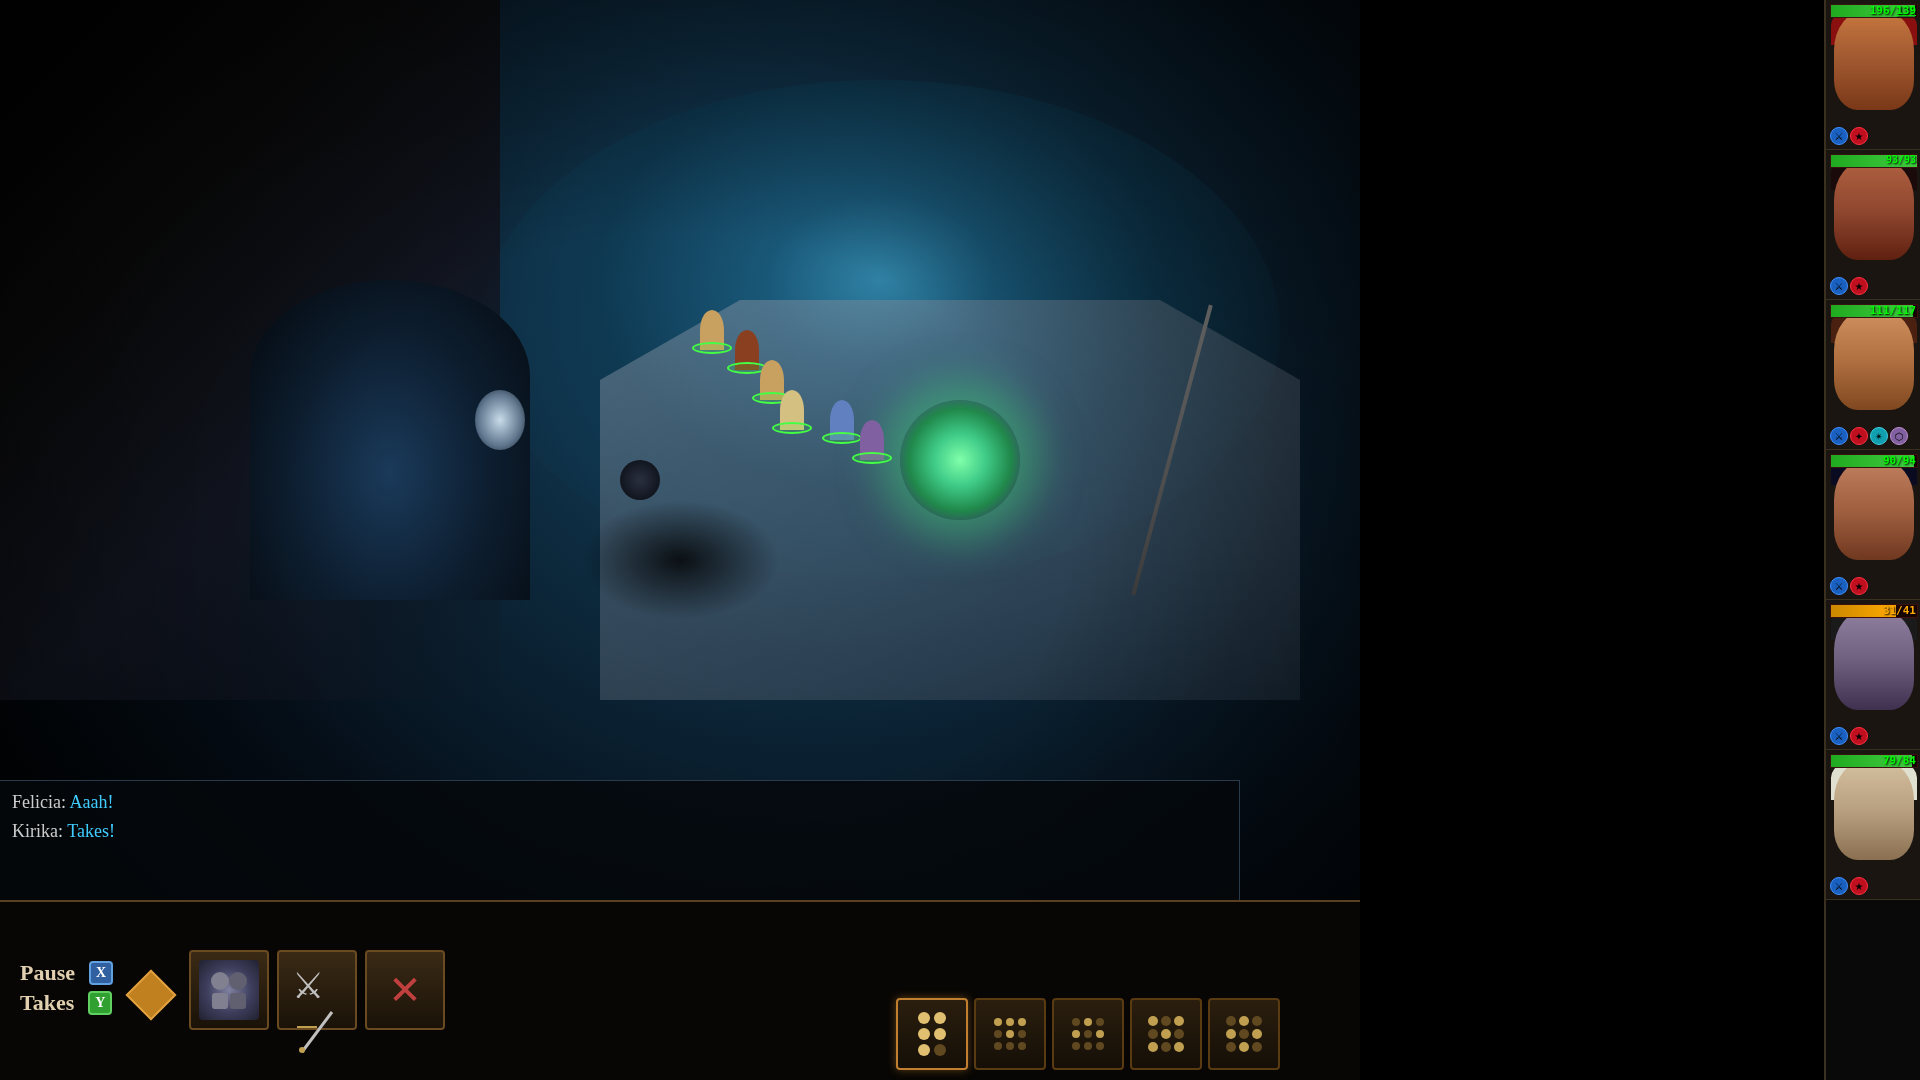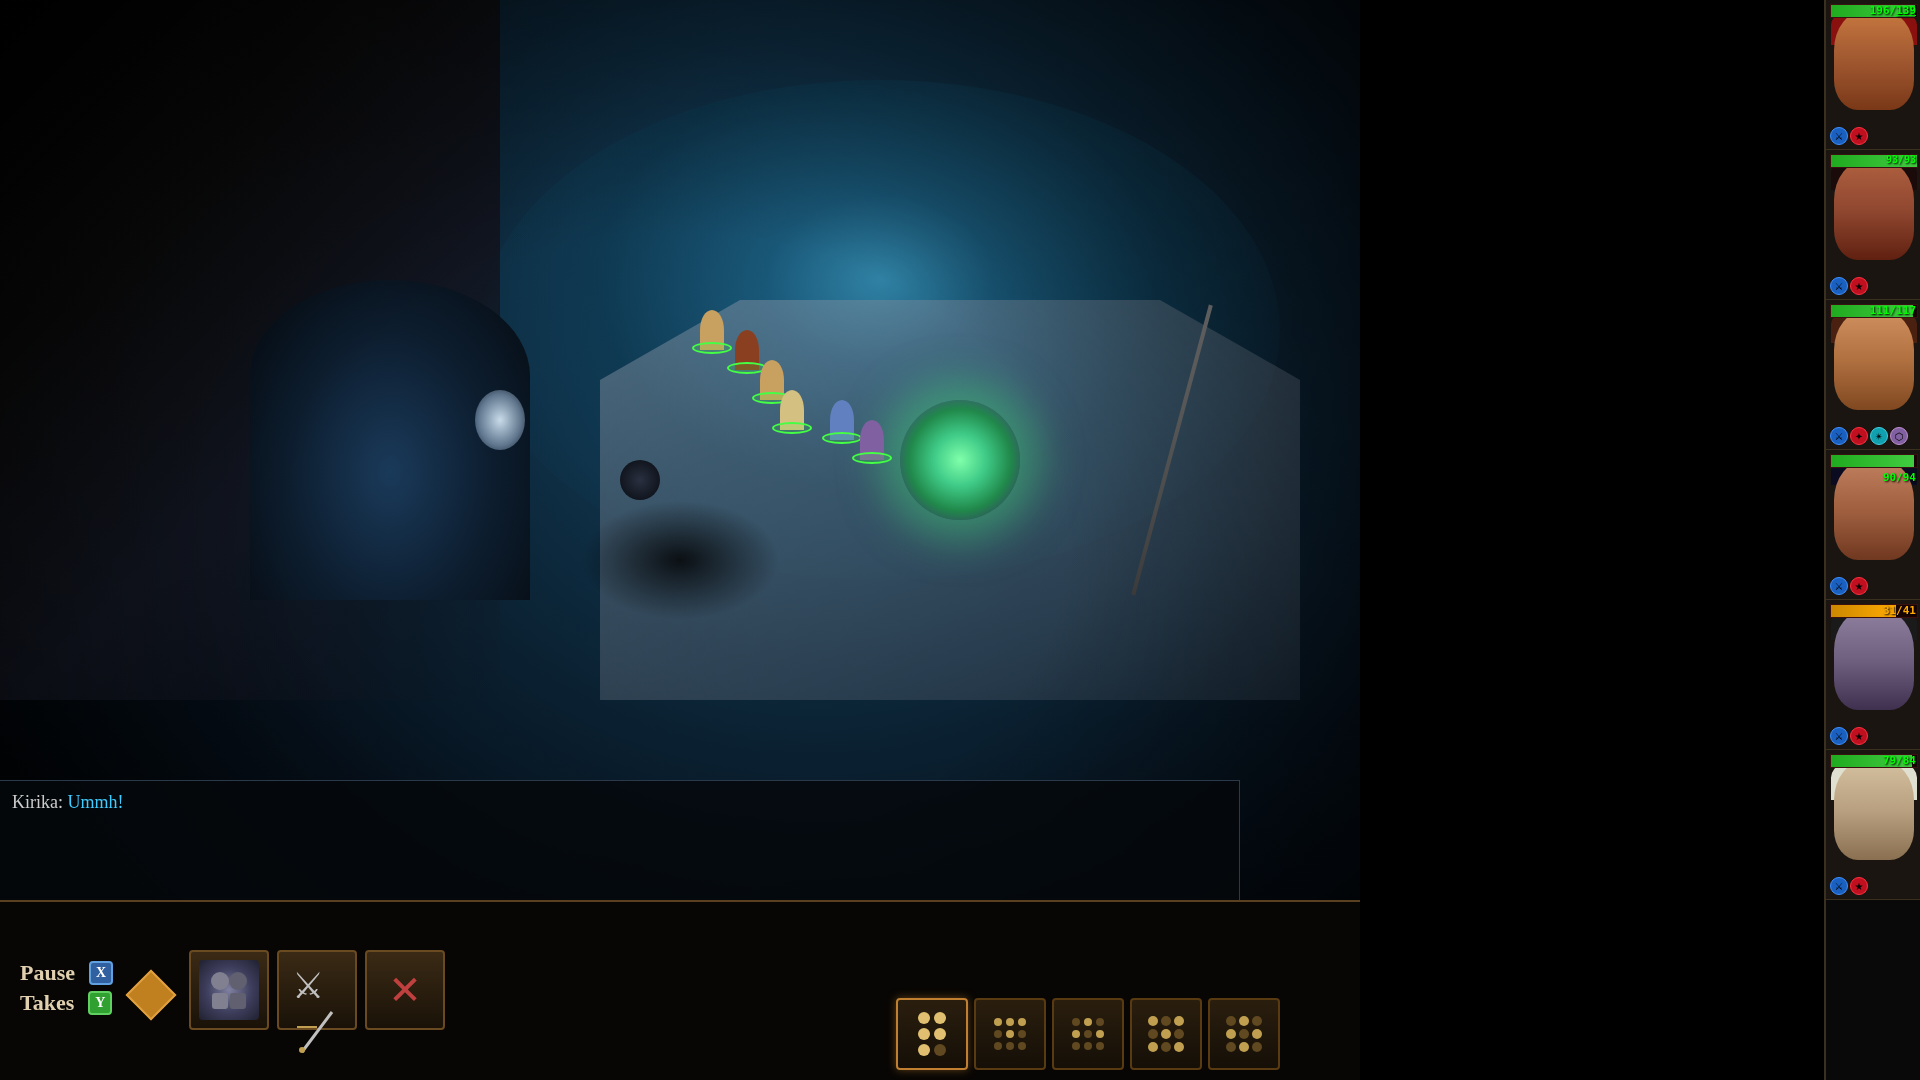--- a/index.html
+++ b/index.html
@@ -535,22 +535,26 @@
   <div class="character char-5"></div>
   <div class="character char-6"></div>
   <div class="creature-white"></div>
   <div class="creature-dark"></div>
   <div class="shadow-blob"></div>
 
   <div class="vignette"></div>
 
   <div id="combat-log">
     <div class="log-line">
+      <span class="log-name">Felicia:</span>
+      <span class="log-action"> Aaah!</span>
+    </div>
+    <div class="log-line">
       <span class="log-name">Kirika:</span>
-      <span class="log-action"> Ummh!</span>
+      <span class="log-action"> Takes!</span>
     </div>
   </div>
 
   <div id="bottom-hud">
     <div id="action-bar">
 
       <div class="pause-action-text">
         <div class="btn-label">
           <span class="btn-text">Pause</span>
           <div class="btn-badge">X</div>
@@ -713,21 +717,21 @@
         <div class="p-icon icon-cyan">✴</div>
         <div class="p-icon icon-star">⬡</div>
       </div>
     </div>
 
     <div class="portrait-slot">
       <div class="portrait-bg">
         <div class="hair-4"></div>
         <div class="portrait-face face-4"></div>
       </div>
-      <span style="position:absolute;top:21px;right:6px;color:#00ff00;font-size:11px;font-weight:bold;font-family:monospace;text-shadow:1px 1px 2px #000;z-index:10;">90/94</span>
+      <span style="position:absolute;top:4px;right:6px;color:#00ff00;font-size:11px;font-weight:bold;font-family:monospace;text-shadow:1px 1px 2px #000;z-index:10;">90/94</span>
       <div class="hp-bar-container">
         <div class="hp-bar" style="width:96%"></div>
       </div>
       <div class="portrait-icons">
         <div class="p-icon icon-blue">⚔</div>
         <div class="p-icon icon-red">★</div>
       </div>
     </div>
 
     <div class="portrait-slot">

